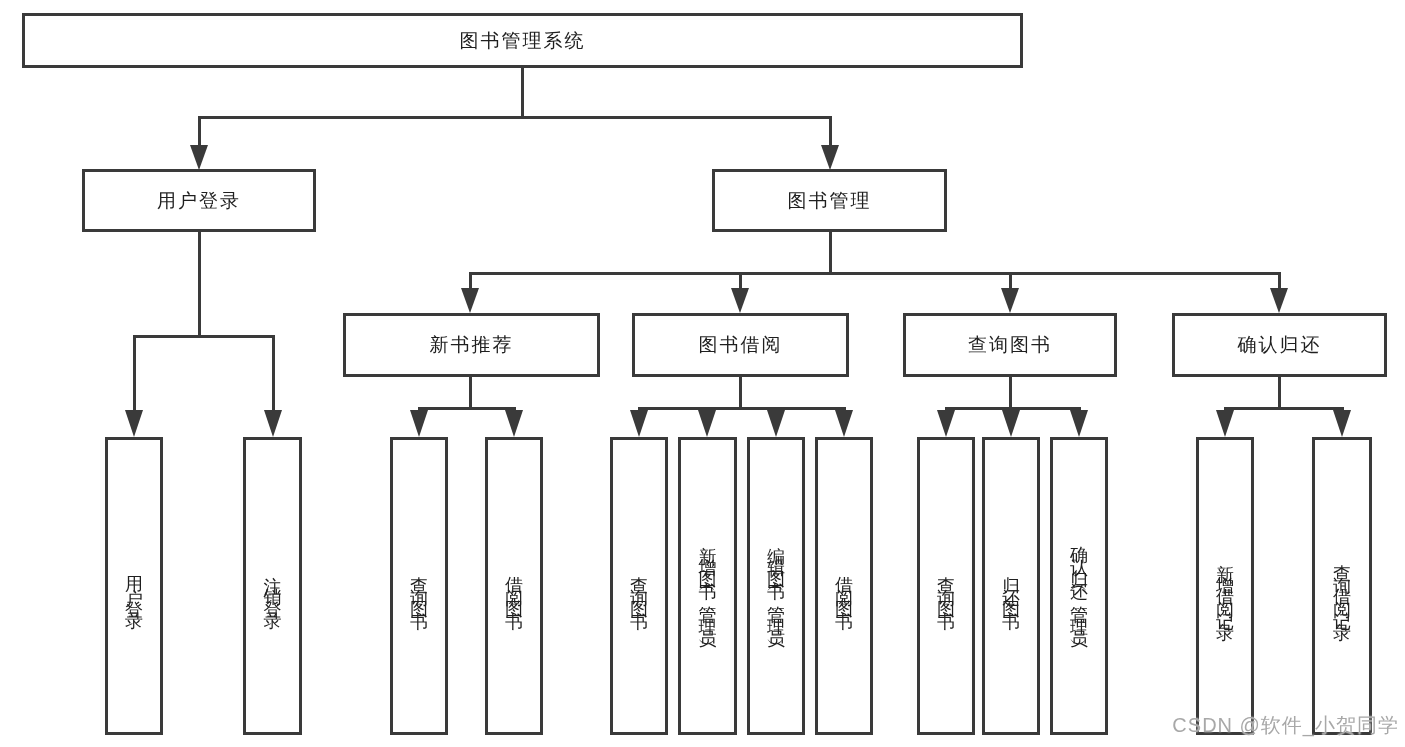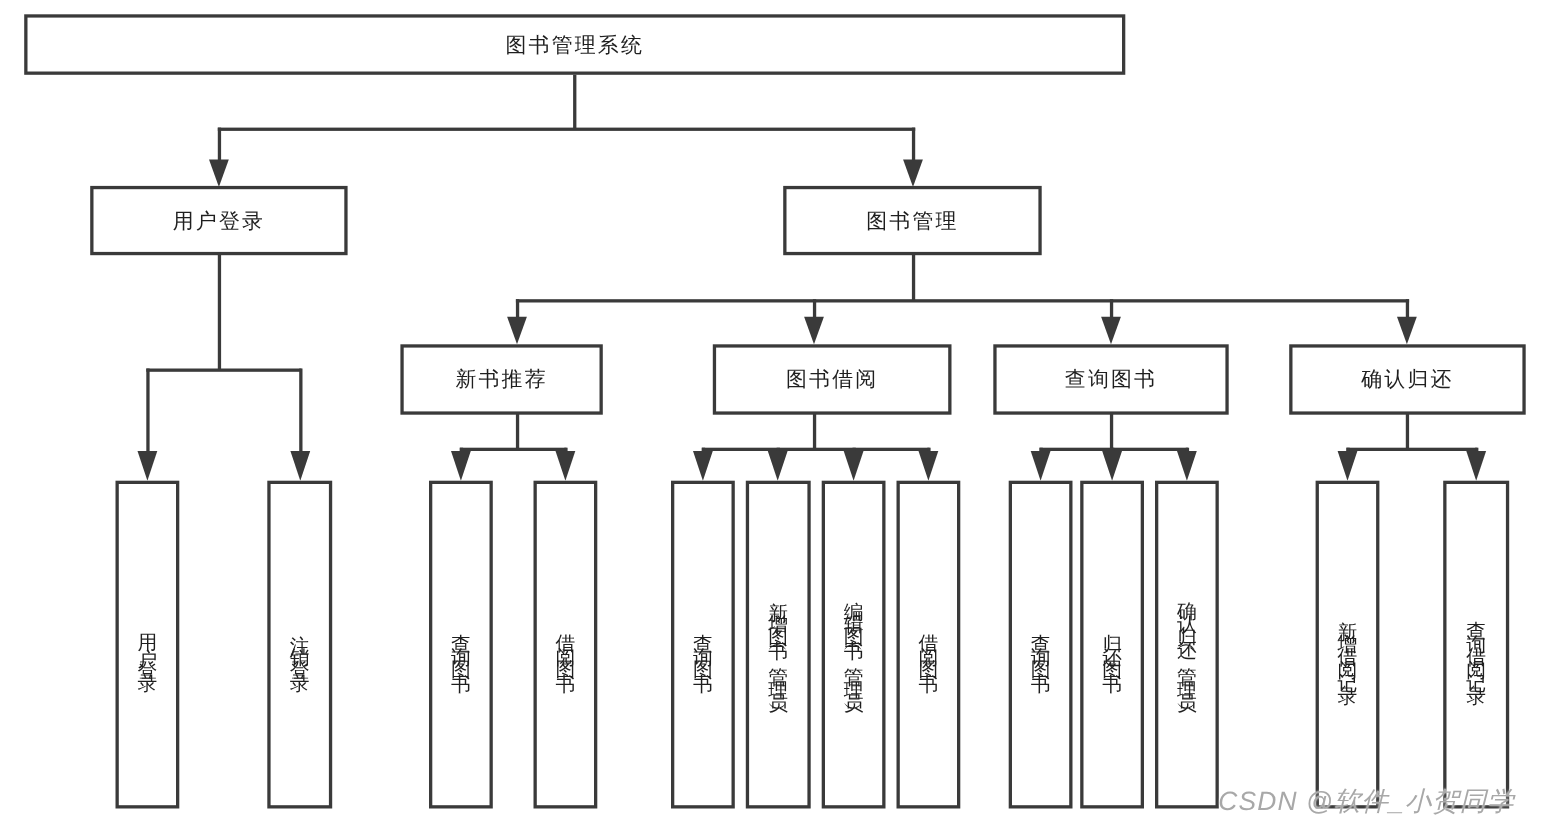--- a/index.html
+++ b/index.html
@@ -25,23 +25,23 @@
   }
   .vl{position:absolute;width:3px;background:var(--line);}
   .hl{position:absolute;height:3px;background:var(--line);}
   .ar{
     position:absolute;width:0;height:0;
     border-left:9px solid transparent;border-right:9px solid transparent;
     border-top:27px solid var(--line);
   }
   .ar.mid{border-top-width:25px;}
   .watermark{
-    position:absolute;right:28px;top:712px;
-    color:var(--watermark);font-size:24px;letter-spacing:1px;
-    text-shadow:0 0 2px #fff;white-space:nowrap;z-index:5;font-style:italic;
+    position:absolute;right:6px;top:712px;
+    color:var(--watermark);font-size:20px;letter-spacing:1px;
+    text-shadow:0 0 2px #fff;white-space:nowrap;z-index:5;
   }
 </style>
 </head>
 <body>
 
 <div id="canvas">
 
   <div class="box" style="left:22px;top:13px;width:1001px;height:55px;">
     <span class="lbl">图书管理系统</span>
   </div>
@@ -71,24 +71,24 @@
   <div class="hl" style="left:469px;top:272px;width:812px;"></div>
   <div class="vl" style="left:469px;top:272px;height:20px;"></div>
   <div class="ar mid" style="left:461px;top:288px;"></div>
   <div class="vl" style="left:739px;top:272px;height:20px;"></div>
   <div class="ar mid" style="left:731px;top:288px;"></div>
   <div class="vl" style="left:1009px;top:272px;height:20px;"></div>
   <div class="ar mid" style="left:1001px;top:288px;"></div>
   <div class="vl" style="left:1278px;top:272px;height:20px;"></div>
   <div class="ar mid" style="left:1270px;top:288px;"></div>
 
-  <div class="box" style="left:364px;top:313px;width:184px;height:64px;">
+  <div class="box" style="left:343px;top:313px;width:257px;height:64px;">
     <span class="lbl">新书推荐</span>
   </div>
-  <div class="box" style="left:632px;top:313px;width:217px;height:64px;margin-left:16px;">
+  <div class="box" style="left:632px;top:313px;width:217px;height:64px;">
     <span class="lbl">图书借阅</span>
   </div>
   <div class="box" style="left:903px;top:313px;width:214px;height:64px;">
     <span class="lbl">查询图书</span>
   </div>
   <div class="box" style="left:1172px;top:313px;width:215px;height:64px;">
     <span class="lbl">确认归还</span>
   </div>
 
   <div class="vl" style="left:469px;top:375px;height:35px;"></div>

